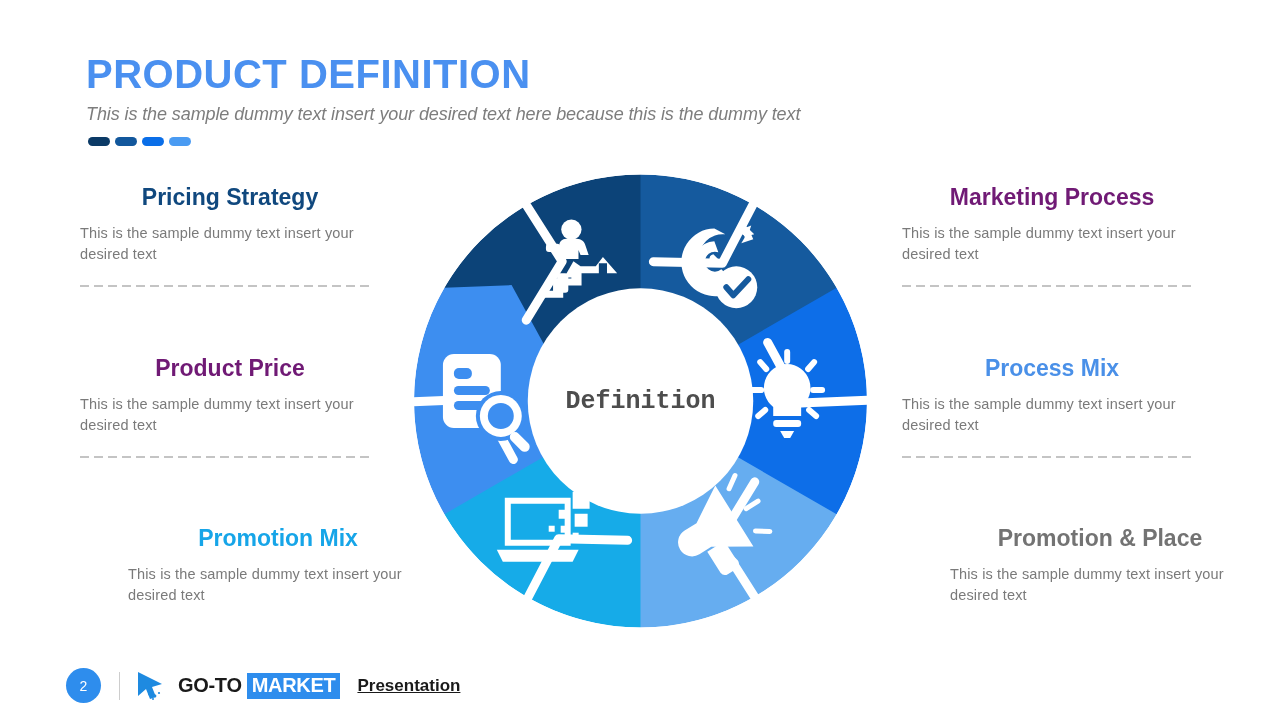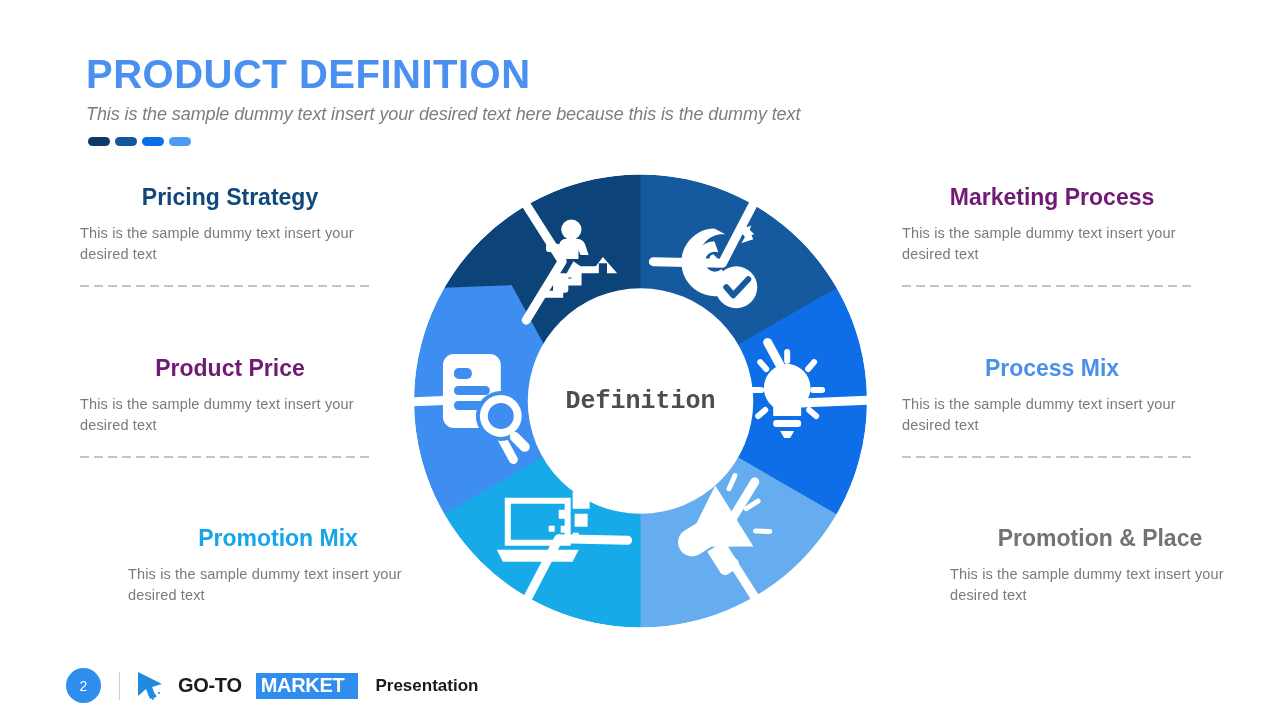--- a/index.html
+++ b/index.html
@@ -60,24 +60,24 @@
   .pagebadge {
     width: 35px; height: 35px; border-radius: 50%;
     background: #2e8ded; color: #fff; font-size: 14px;
     display: flex; align-items: center; justify-content: center;
   }
   .vline { width: 1px; height: 28px; background: #cdcdcd; margin: 0 16px 0 18px; }
   .logo-cursor { margin-right: 10px; display: block; }
   .brandline { display: flex; align-items: center; font-size: 20px; font-weight: bold; }
   .brand-a { color: #1a1a1a; letter-spacing: -0.3px; }
   .brand-b {
-    color: #ffffff; background: #2e8ded; padding: 1px 14px 2px 5px;
-    margin-left: 14px; letter-spacing: -0.3px;
-  }
-  .brand-c { color: #1a1a1a; margin-left: 17px; font-size: 17px; }
+    color: #ffffff; background: #2e8ded; padding: 1px 5px 2px 5px;
+    margin-left: 5px; letter-spacing: -0.3px;
+  }
+  .brand-c { color: #1a1a1a; margin-left: 17px; font-size: 17px; text-decoration: underline; }
 </style>
 </head>
 <body>
 
 <div class="slide">
 
   <div class="title">PRODUCT DEFINITION</div>
   <div class="subtitle">This is the sample dummy text insert your desired text here because this is the dummy text</div>
   <div class="dashrow">
     <i style="background:#0b3a66"></i>

